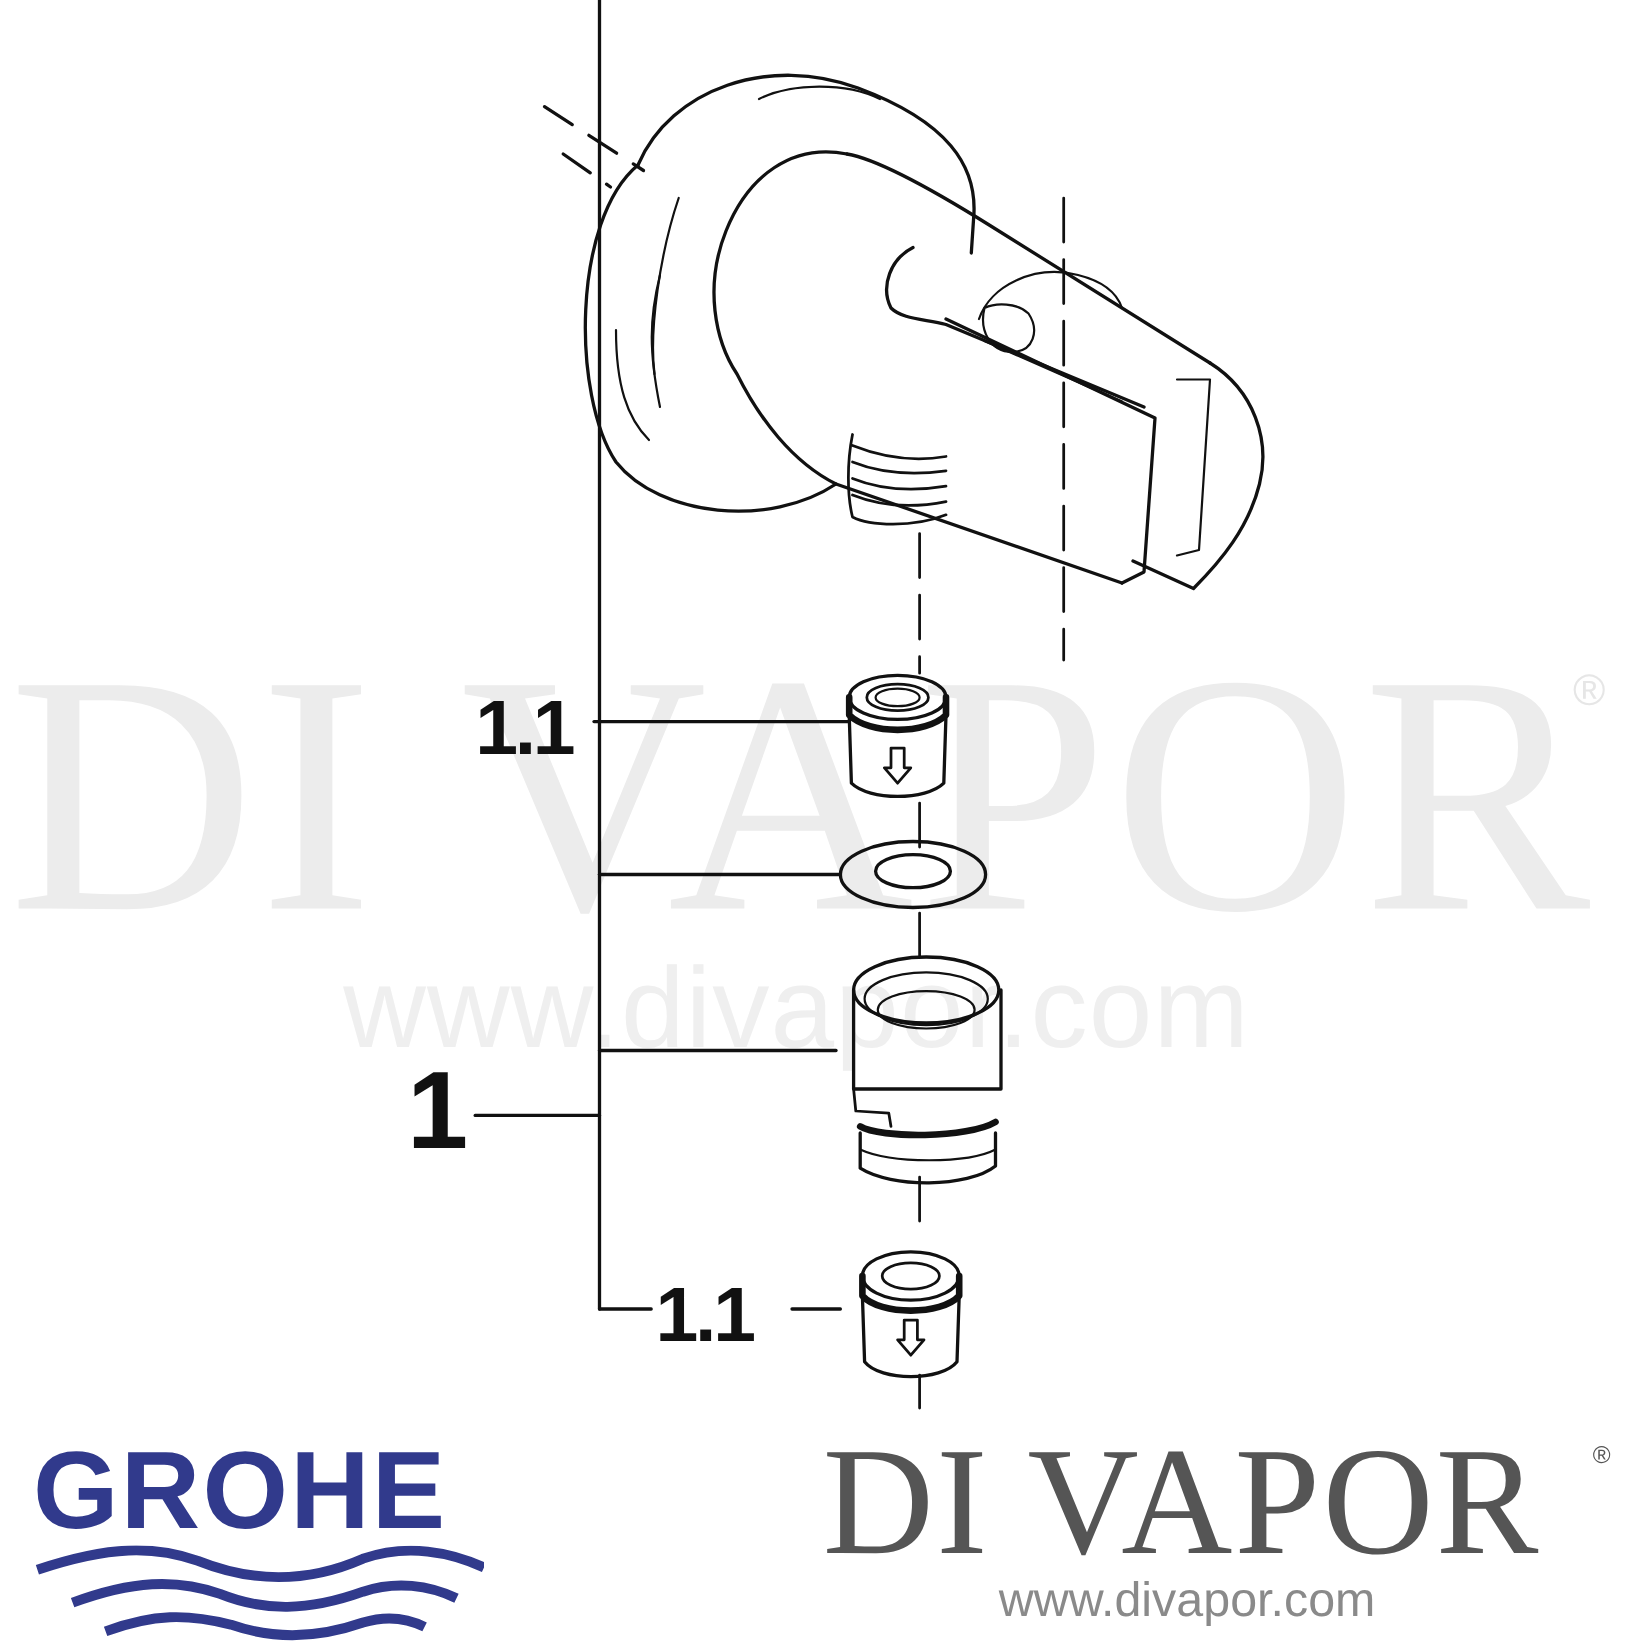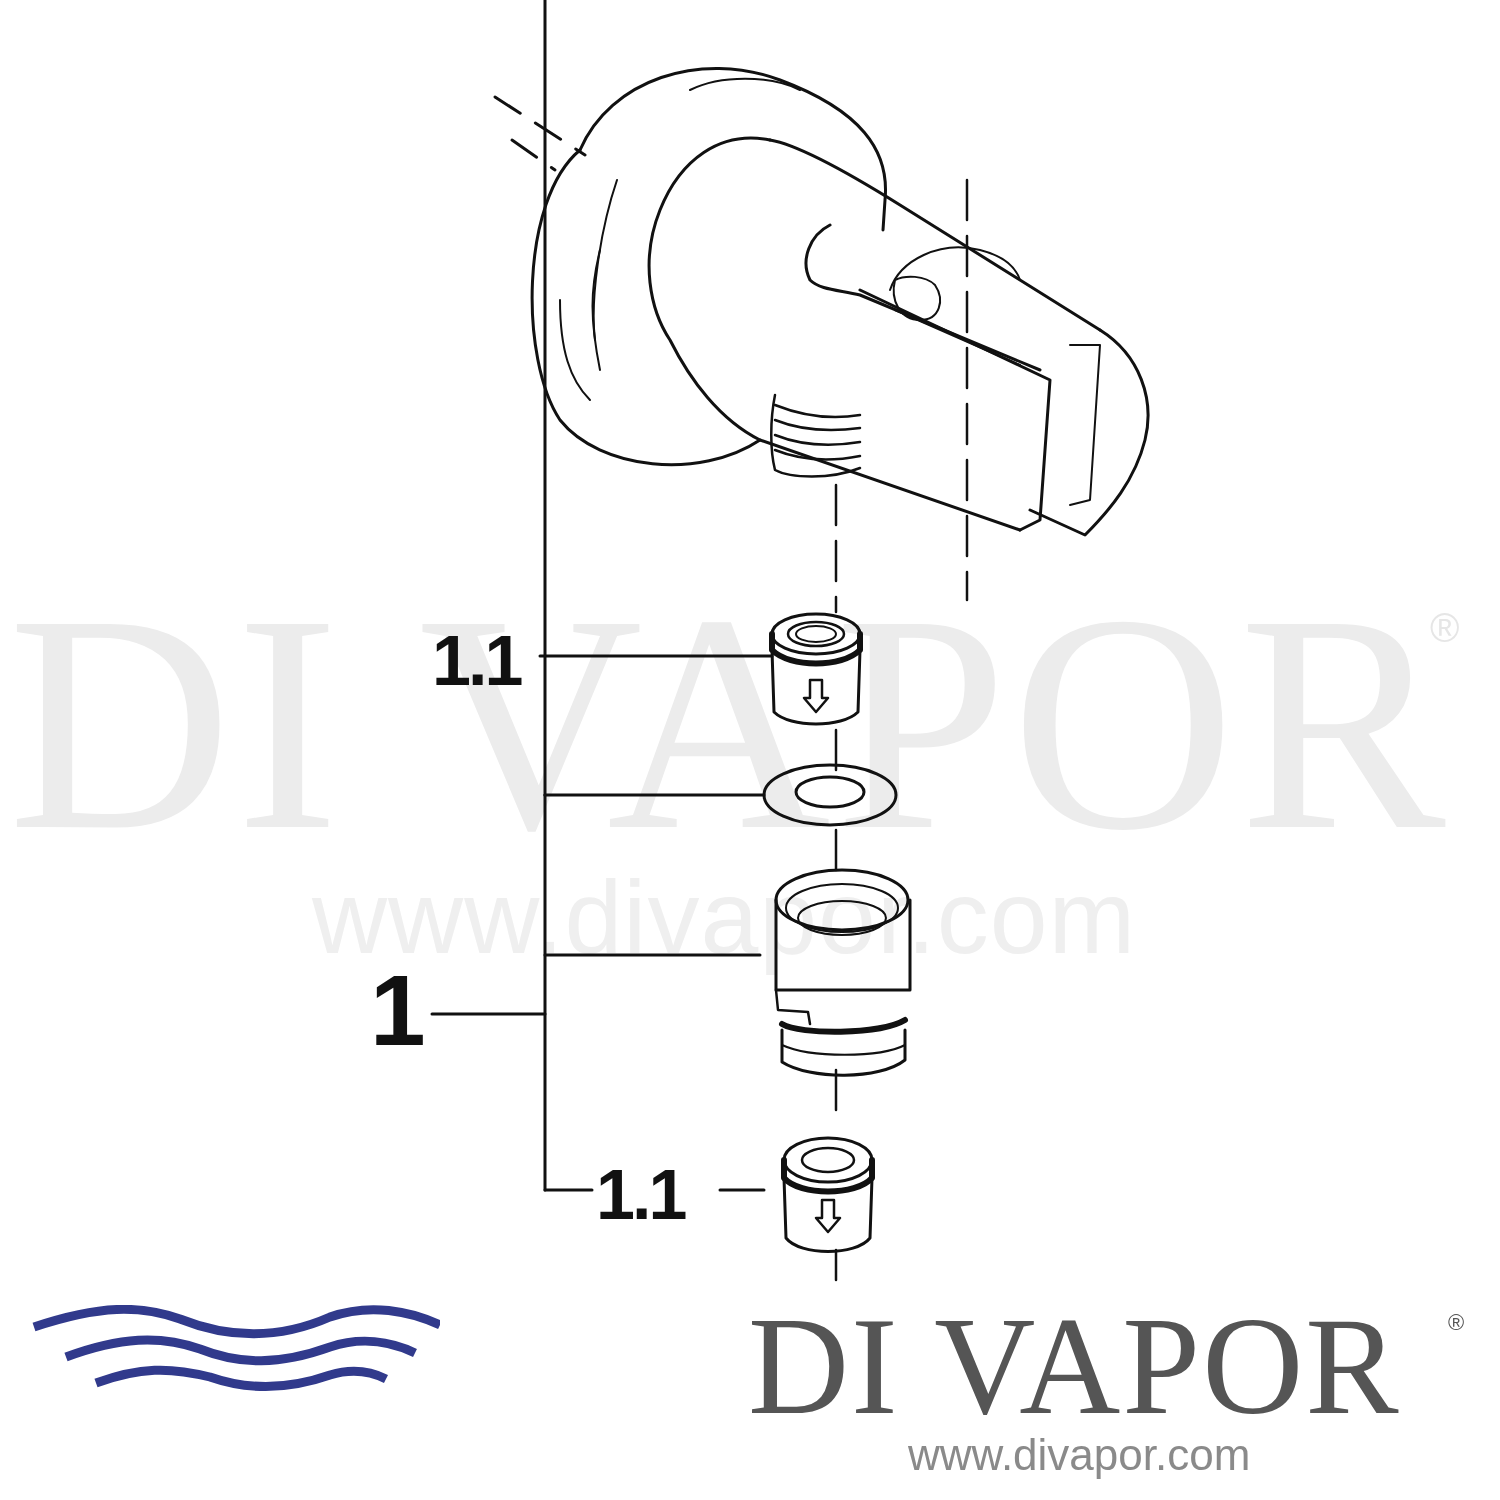--- a/index.html
+++ b/index.html
@@ -121,20 +121,21 @@
     <line x1="545" y1="1190" x2="592" y2="1190"></line>
     <line x1="720" y1="1190" x2="764" y2="1190"></line>
   </g>
 </svg>
 
 <div class="callout c11a">1.1</div>
 <div class="callout c1">1</div>
 <div class="callout c11b">1.1</div>
 
 <div class="grohe">
+  <div class="grohe-word">GROHE</div>
   <svg width="410" height="90" viewBox="0 0 410 90" fill="none" stroke="#313a8c" stroke-width="9" stroke-linecap="butt">
     <path d="M 4 22 C 70 0, 110 0, 150 14 C 200 34, 250 34, 300 12 C 340 -2, 380 6, 410 20"></path>
     <path d="M 36 52 C 90 32, 130 30, 170 44 C 210 60, 250 60, 300 42 C 330 32, 360 36, 385 48"></path>
     <path d="M 66 78 C 110 62, 140 62, 180 72 C 220 86, 260 84, 300 70 C 320 64, 340 66, 356 74"></path>
   </svg>
 </div>
 
 <div class="dv">
   <div class="dv-word">DI VAPOR</div>
   <div class="dv-reg">®</div>

